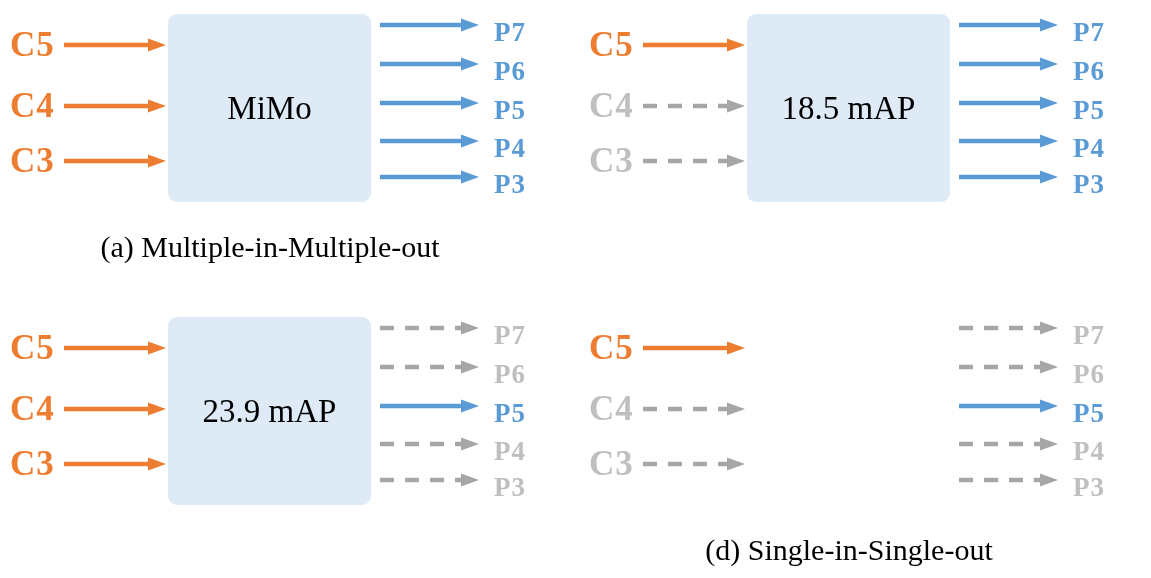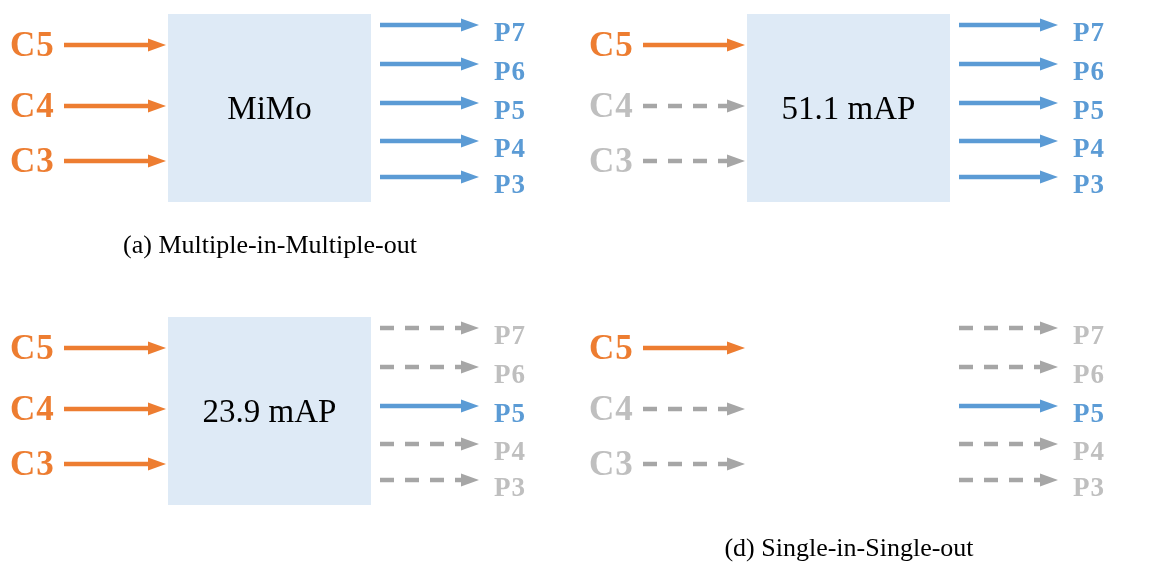--- a/index.html
+++ b/index.html
@@ -18,21 +18,21 @@
     font-family:"Liberation Serif","DejaVu Serif",serif;
     overflow:hidden;
   }
   .panel{position:absolute;width:572px;height:290px;}
 
   
   .box{
     position:absolute;left:168px;top:14px;width:203px;height:188px;
     background:var(--box-fill);
     display:flex;flex-direction:column;align-items:center;justify-content:center;
-    font-size:33px;line-height:42px;color:var(--ink);
+    font-size:33px;line-height:42px;color:var(--ink);border-radius:9px;
   }
 
   
   .in-row{position:absolute;left:10px;display:flex;align-items:center;gap:10px;height:30px;}
   .r1{top:30px}.r2{top:91px}.r3{top:146px}
   .in-label{width:42px;font-weight:bold;font-size:35px;letter-spacing:1px;}
 
   
   .out-row{position:absolute;left:380px;display:flex;align-items:flex-start;gap:14px;height:30px;}
   .o1{top:17px}.o2{top:56px}.o3{top:95px}.o4{top:133px}.o5{top:169px}
@@ -46,21 +46,21 @@
   .off-in .in-label{color:var(--gray-label);}
   .off-in .al{stroke:var(--gray-arrow);stroke-dasharray:14 11;} .off-in .ah{fill:var(--gray-arrow);}
   .on-out  .out-label{color:var(--blue);}
   .on-out  .al{stroke:var(--blue);} .on-out  .ah{fill:var(--blue);}
   .off-out .out-label{color:var(--gray-label);}
   .off-out .al{stroke:var(--gray-arrow);stroke-dasharray:14 11;} .off-out .ah{fill:var(--gray-arrow);}
 
   
   .caption{
     position:absolute;top:230px;left:0;width:540px;text-align:center;
-    font-size:26px;color:var(--ink);
+    font-size:30px;color:var(--ink);
   }
 </style>
 </head>
 <body>
 
 <div id="figure">
 
   <div class="panel" style="left:0;top:0">
     <div class="in-row r1 on-in">
       <span class="in-label">C5</span>
@@ -140,21 +140,21 @@
         </svg>
     </div>
     <div class="in-row r3 off-in">
       <span class="in-label">C3</span>
       <svg class="arrow" width="105" height="16" viewBox="0 0 105 16">
           <line class="al" x1="2" y1="8" x2="86" y2="8"></line>
           <polygon class="ah" points="86,1.5 104,8 86,14.5"></polygon>
         </svg>
     </div>
     <div class="box">
-      <span>51.1 mAP</span>
+      <span>18.5 mAP</span>
     </div>
     <div class="out-row o1 on-out">
       <svg class="arrow" width="100" height="16" viewBox="0 0 100 16">
           <line class="al" x1="0" y1="8" x2="81" y2="8"></line>
           <polygon class="ah" points="81,1.5 99,8 81,14.5"></polygon>
         </svg>
       <span class="out-label">P7</span>
     </div>
     <div class="out-row o2 on-out">
       <svg class="arrow" width="100" height="16" viewBox="0 0 100 16">

